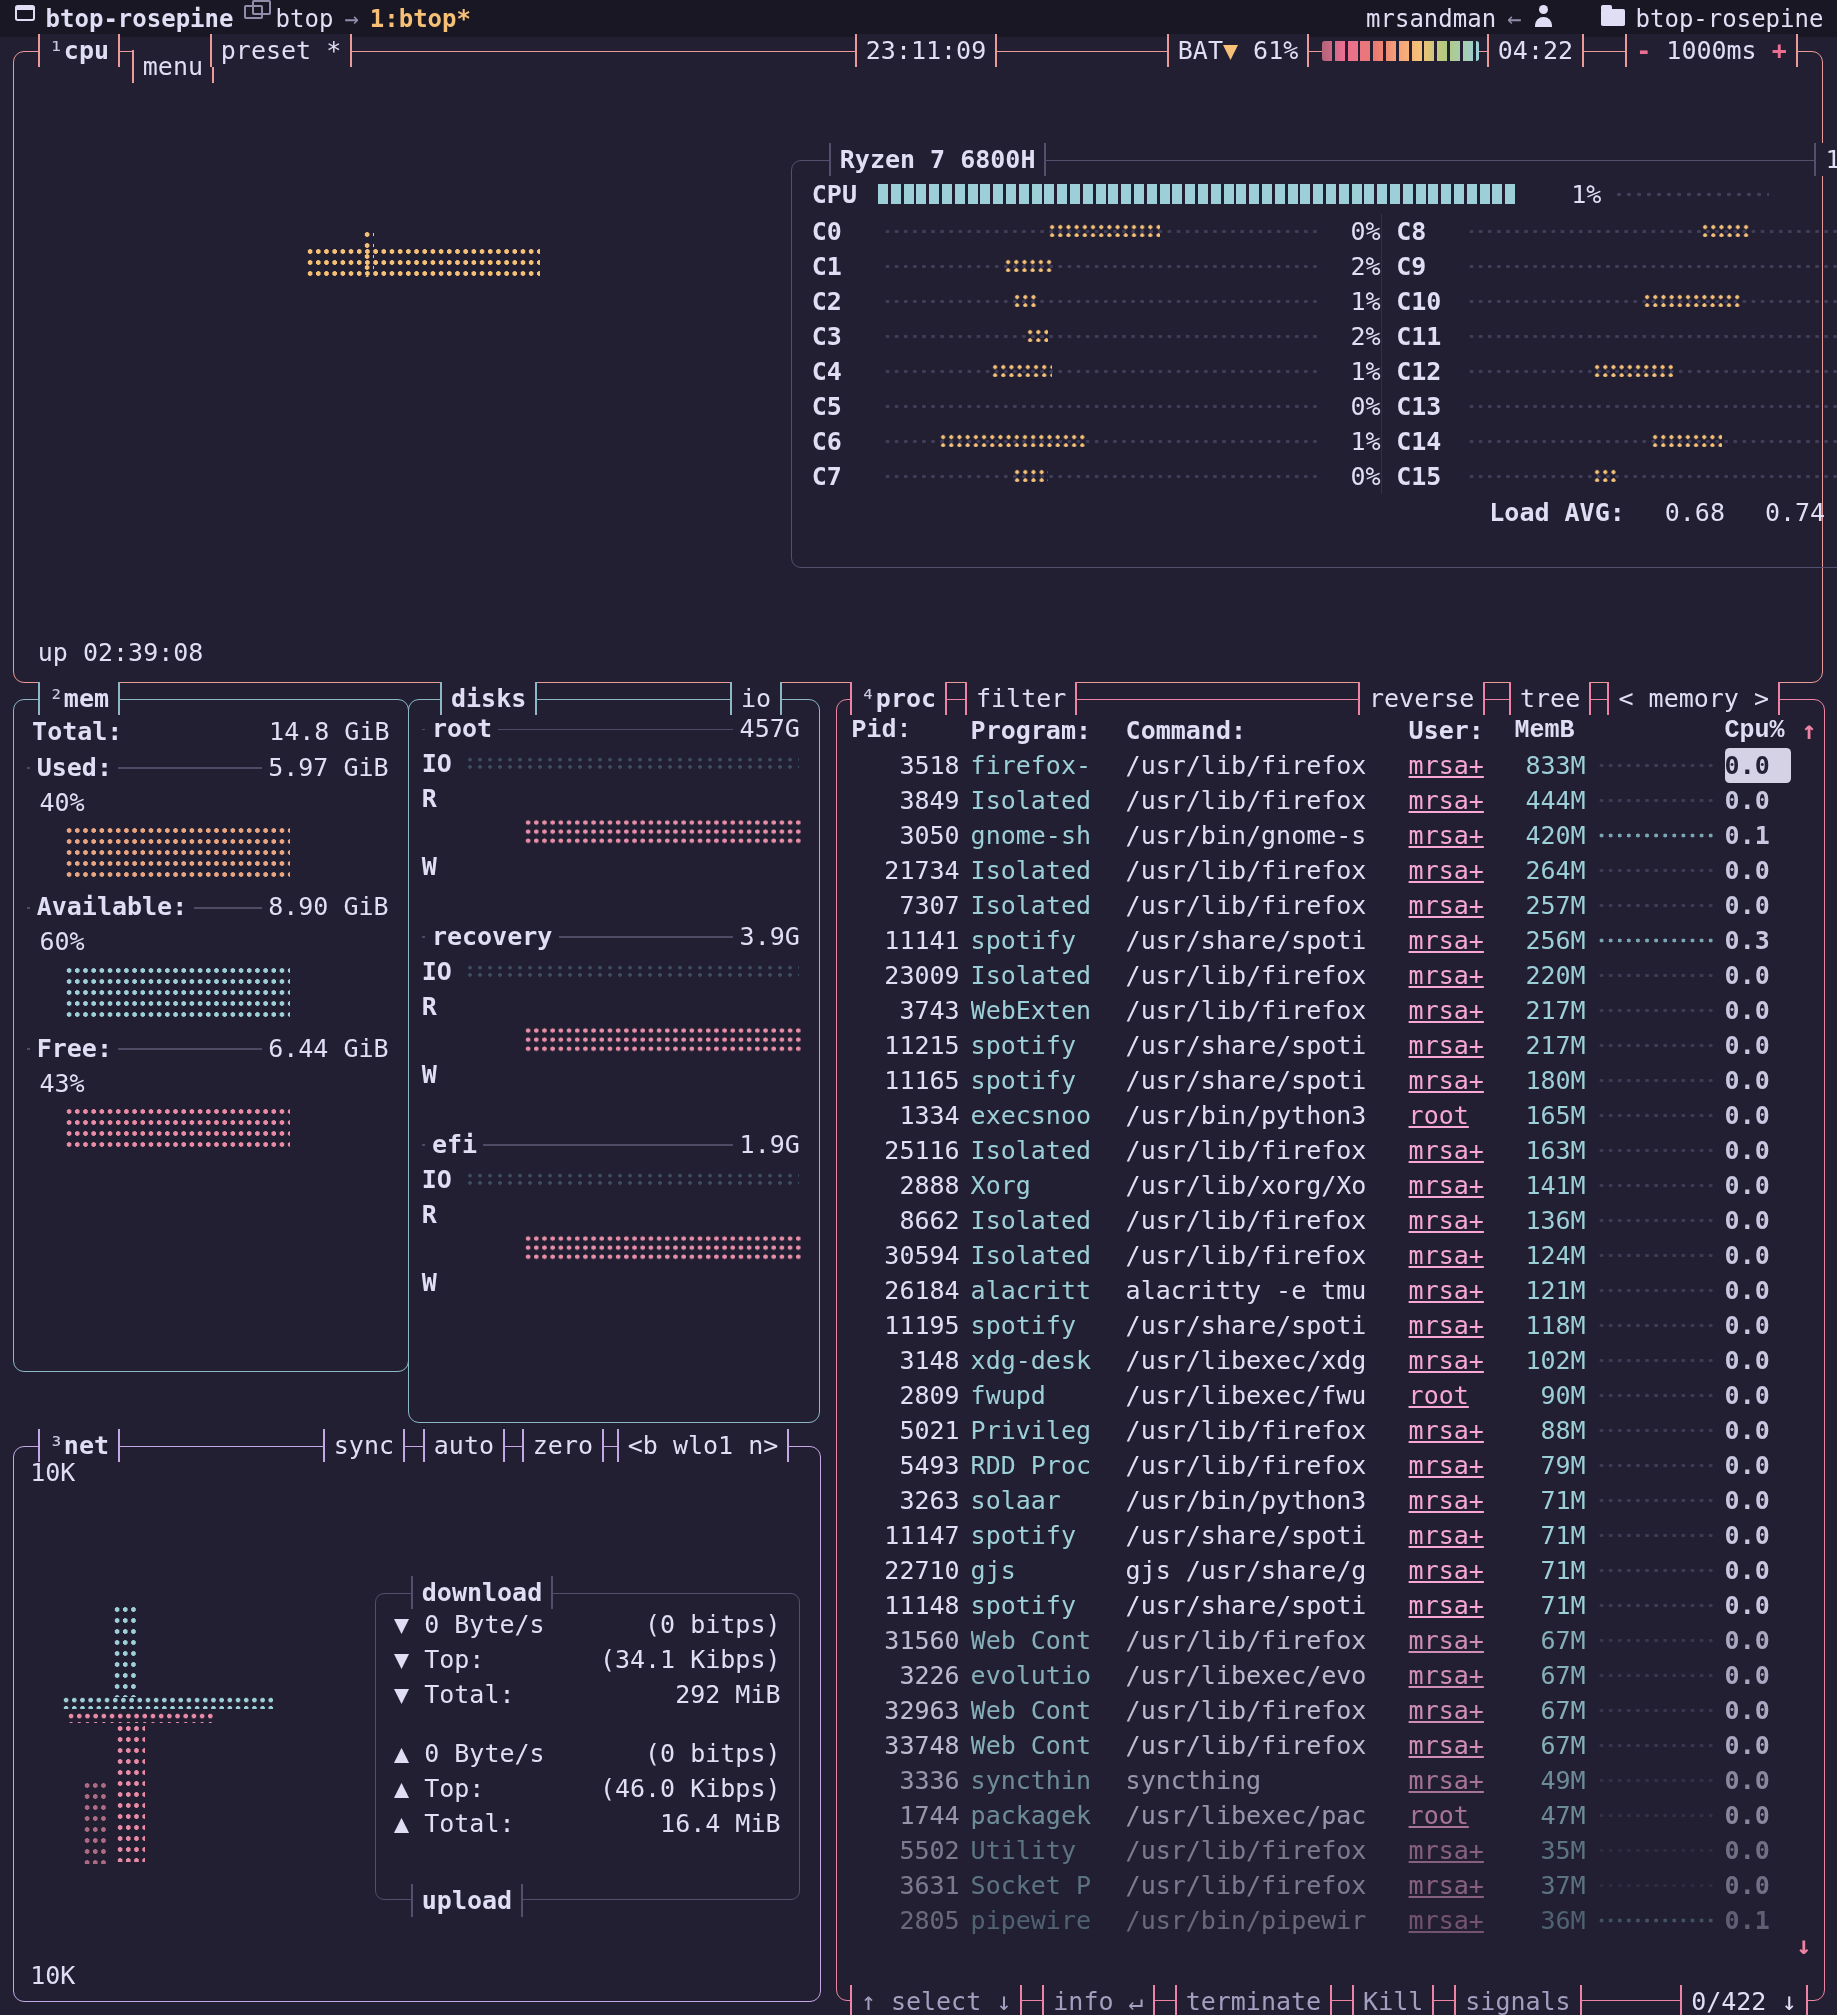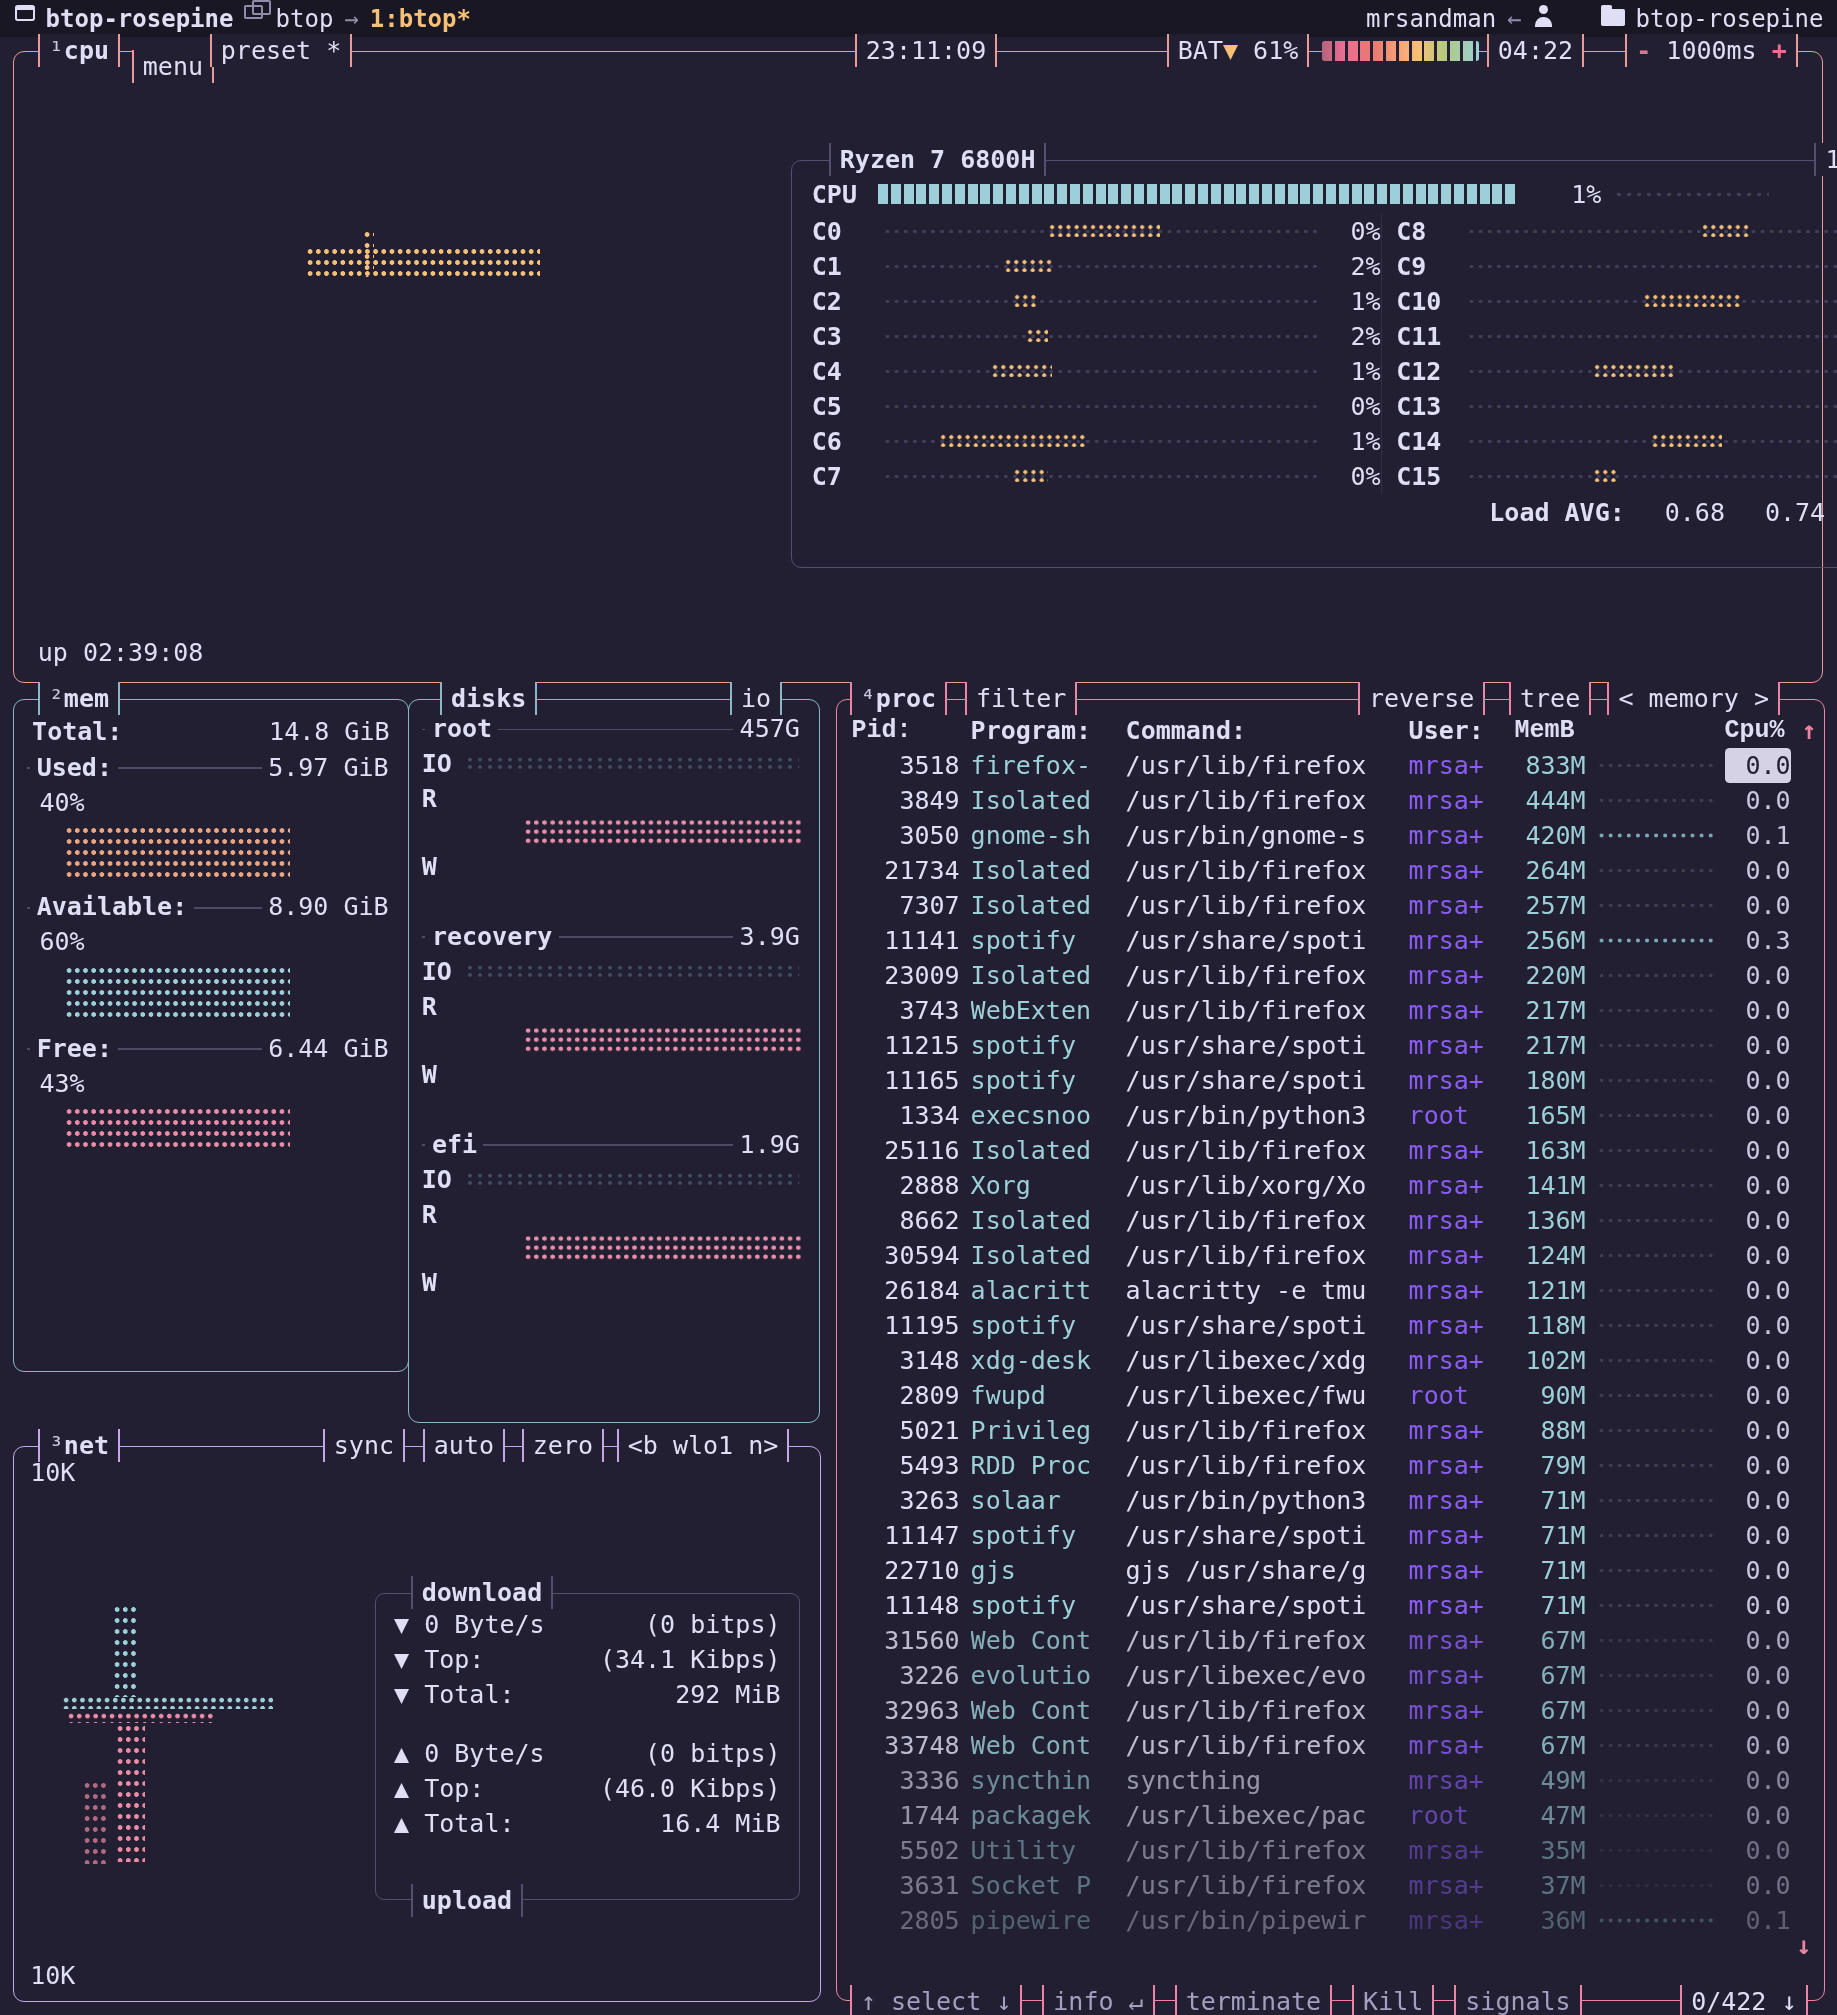--- a/index.html
+++ b/index.html
@@ -150,26 +150,26 @@
   
   .proc-panel{left:836px;top:699px;width:989px;height:1302px;--bc:var(--pink);}
   .phead,.prow{display:grid;grid-template-columns:108px 144px 272px 95px 71px 117px 66px 1fr;
      column-gap:11px;height:35px;line-height:35px;align-items:center;padding:0 14.6px;}
   .proc-list{padding-top:12.8px;}
   .phead{font-weight:bold;}
   .phead .pid,.phead .memv,.phead .cpuv{text-align:left;font-family:Liberation Mono, monospace;}
   .prow .pid{text-align:right;}
   .prow .prog{color:var(--foam);overflow:hidden;}
   .prow .cmd{overflow:hidden;}
-  .prow .usr{color:#8b5cf6;}
+  .prow .usr{color:#f9a8d4;text-decoration:underline;}
   .prow .memv{color:var(--foam);text-align:right;}
   .prow .lead{height:11px;align-self:center;
      background-image:radial-gradient(circle,#3f3c56 1.6px,transparent 2px);background-size:9.1px 11px;}
   .prow.acc .lead{background-image:radial-gradient(circle,#7ba6b5 1.8px,transparent 2.2px);}
-  .prow .cpuv{text-align:right;color:#c9c6e0;}
+  .prow .cpuv{text-align:left;color:#c9c6e0;font-weight:bold;}
   .prow.selected .cpuv{background:#d5d2e6;color:#232136;border-radius:4.6px;}
   .prow.dim1{opacity:.82;} .prow.dim2{opacity:.62;} .prow.dim3{opacity:.48;} .prow.dim4{opacity:.38;}
   .scroll-ind{color:var(--pink);font-weight:bold;text-align:right;}
   .scroll-down{position:absolute;right:12.8px;bottom:40px;color:var(--pink);font-weight:bold;}
   .proc-footer{position:absolute;left:12.8px;right:12.8px;bottom:-18.3px;display:flex;gap:0;z-index:3;}
   .proc-footer .btitle{position:static;display:inline-block;margin-right:20px;color:#a39fc0;}
   .proc-footer .pushright{margin-left:auto;margin-right:3.7px;color:var(--text);}
 </style>
 </head>
 <body>

